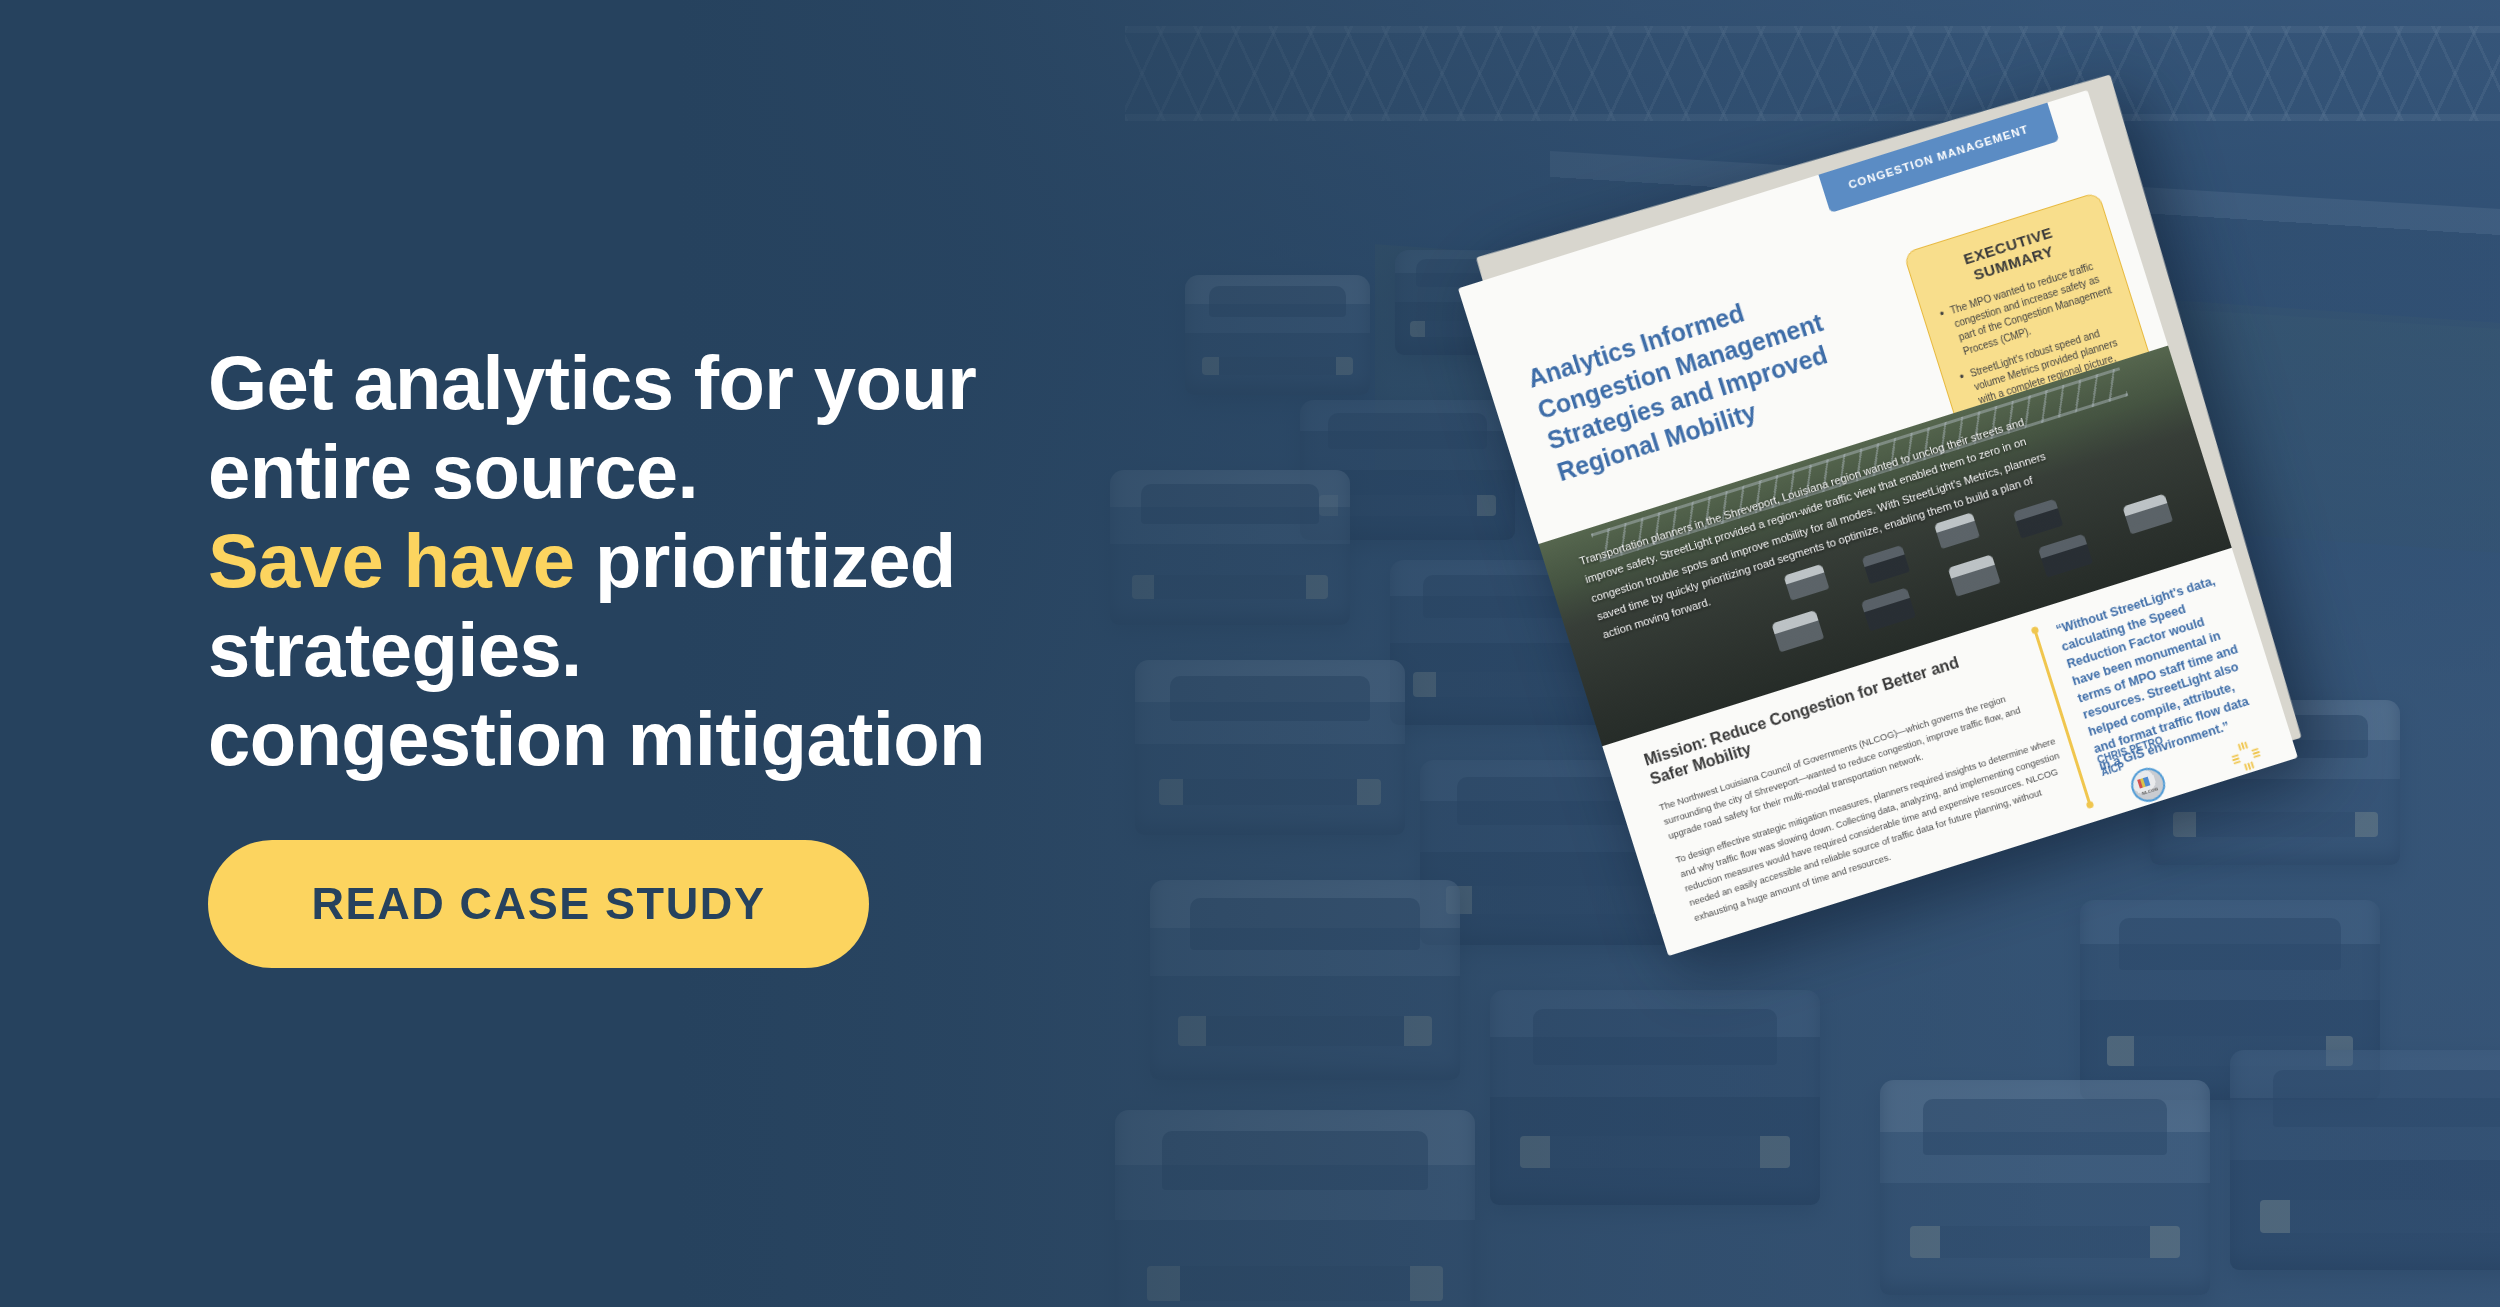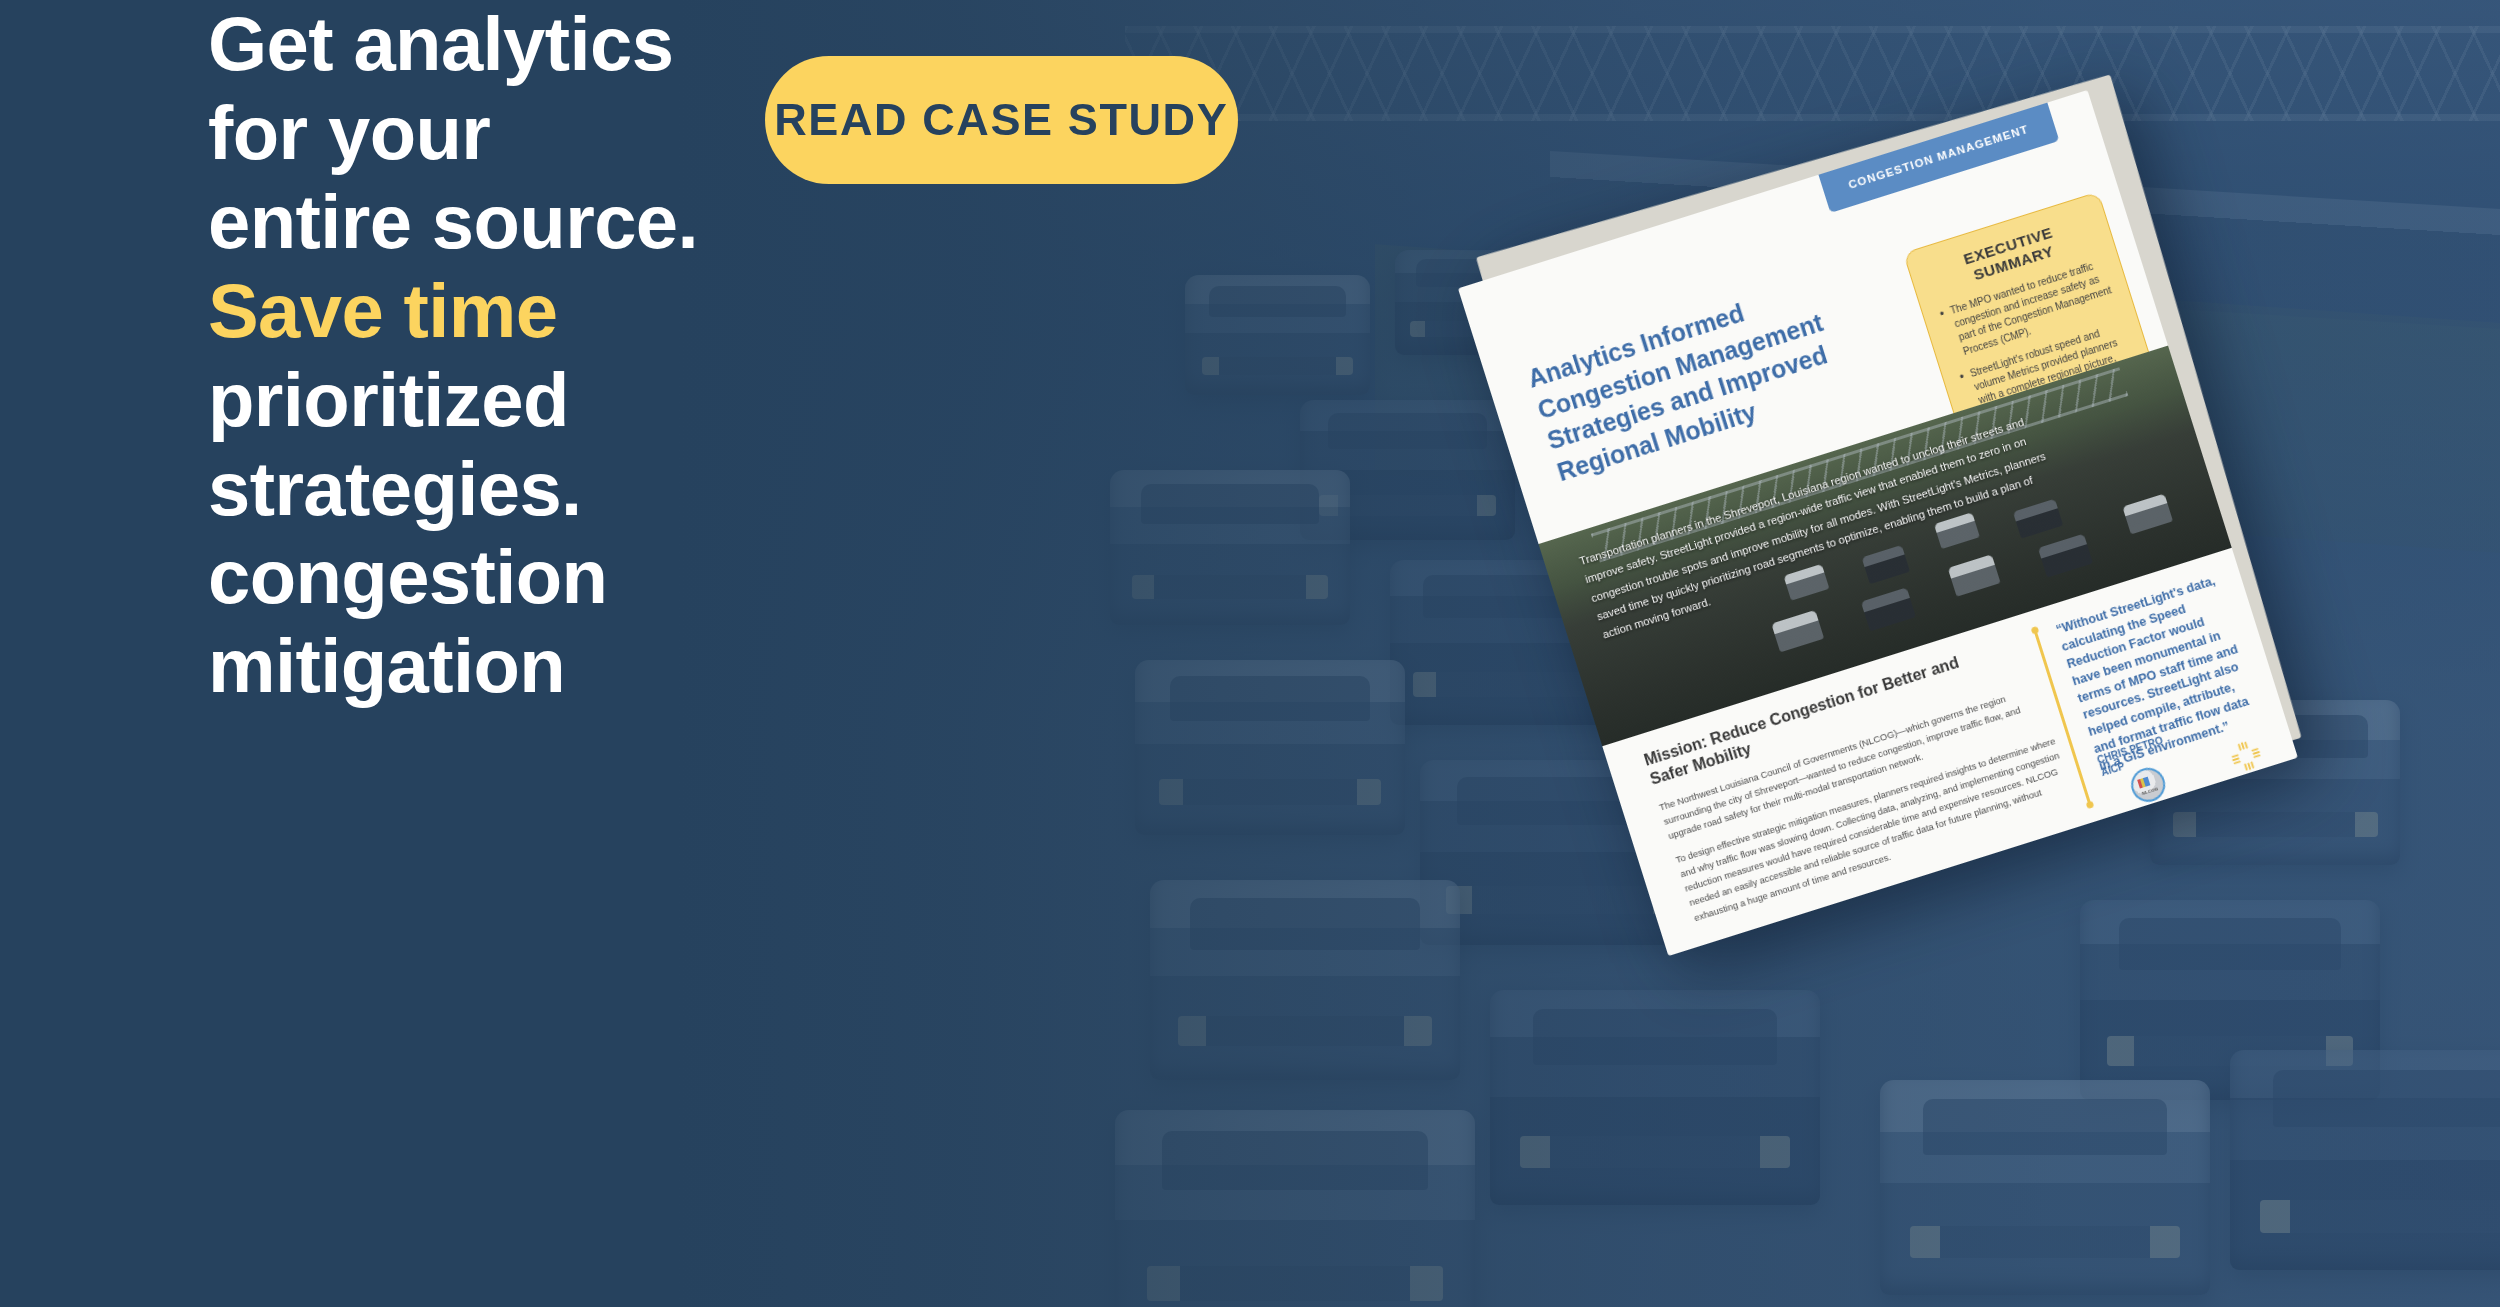--- a/index.html
+++ b/index.html
@@ -84,21 +84,21 @@
       rgba(38,66,94,.93) 38%,
       rgba(38,66,94,.80) 50%,
       rgba(40,70,102,.72) 66%,
       rgba(42,74,108,.68) 82%,
       rgba(44,76,112,.66) 100%);
   }
 
   
   .content {
     position:absolute; left:208px; top:0; width:1030px; height:100%;
-    display:flex; flex-direction:row; justify-content:center;
+    display:flex; flex-direction:column; justify-content:center;
   }
   .headline {
     color:#FFFFFF;
     font-size:76px; font-weight:bold;
     line-height:1.17;
     letter-spacing:-.6px;
     max-width:990px;
   }
   .headline .accent { color:#FCD45F; }
   .line { display:block; }
@@ -296,21 +296,21 @@
     <div class="car" style="left:1880px; top:1080px; width:330px; height:215px;"></div>
     <div class="car dark" style="left:2230px; top:1050px; width:330px; height:220px;"></div>
   </div>
 
   <div class="tint"></div>
 
   <div class="content">
     <h1 class="headline">
       <span class="line">Get analytics for your</span>
       <span class="line">entire source.</span>
-      <span class="line"><span class="accent">Save time</span><span> prioritized</span></span>
+      <span class="line"><span class="accent">Save have</span><span> prioritized</span></span>
       <span class="line">strategies.</span>
       <span class="line">congestion mitigation</span>
     </h1>
 
     <button class="cta">READ CASE STUDY</button>
   </div>
 
   <div class="doc-wrap">
     <div class="doc-back"></div>
 

